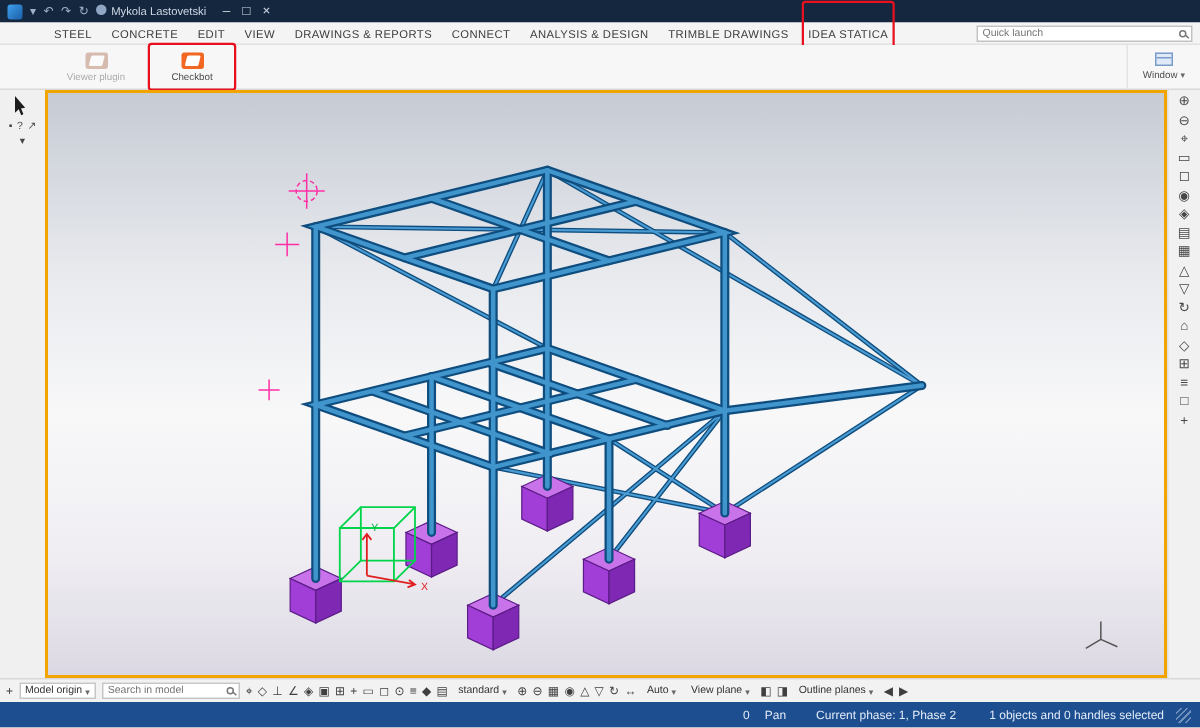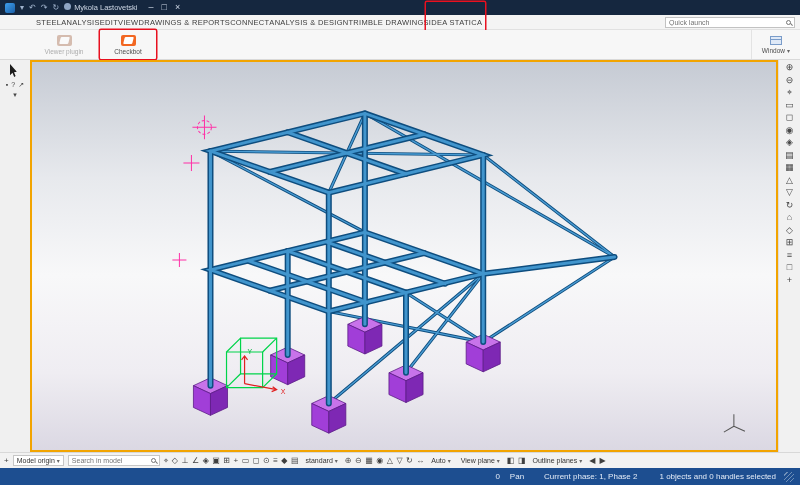--- a/index.html
+++ b/index.html
@@ -11,24 +11,24 @@
   .applogo { width:10px; height:10px; border-radius:2px; background:linear-gradient(135deg,#3fa0ee,#1b5fa8); flex:0 0 auto; }
   .tb-ic { font-size:8px; color:#9fb2cc; line-height:1; cursor:default; }
   .tb-title { flex:1; text-align:center; font-size:7.5px; color:#dde5f1; white-space:nowrap; overflow:hidden; text-overflow:ellipsis; }
   .tb-user { display:flex; align-items:flex-start; gap:3px; font-size:7.5px; color:#cfd8e6; }
   .tb-avatar { width:7px; height:7px; border-radius:50%; background:#8fa6c5; }
   .wbtns { display:flex; gap:8px; margin-left:6px; }
   .wbtn { font-size:9px; color:#cfd8e6; line-height:1; cursor:default; }
 
   
   .menubar { height:15px; background:#f4f4f4; border-bottom:1px solid #e1e1e1; display:flex; align-items:center; padding:0 5px 0 36px; flex:0 0 auto; }
-  .tabs { display:flex; gap:0; align-items:center; flex:1; min-width:0; }
+  .tabs { display:flex; gap:13px; align-items:center; flex:1; min-width:0; }
   .tab { font-size:7.5px; color:#3c3c3c; letter-spacing:.3px; white-space:nowrap; cursor:default; }
   .tab.hl { box-shadow:0 0 0 1.5px #e8101f; padding:16px 3px; margin:-1px -3px; border-radius:1px; }
-  .quick-launch { margin-left:auto; width:130px; height:11px; background:#fff; border:1px solid #c2c2c2; display:flex; align-items:center; padding:0 3px; gap:2px; flex:0 0 auto; }
+  .quick-launch { margin-left:auto; width:144px; height:11px; background:#fff; border:1px solid #c2c2c2; display:flex; align-items:center; padding:0 3px; gap:2px; flex:0 0 auto; }
   .quick-launch input { flex:1; min-width:0; border:none; outline:none; background:transparent; font-size:7px; color:#777; font-family:inherit; }
   .mag { width:5px; height:5px; border:1px solid #777; border-radius:50%; position:relative; flex:0 0 auto; }
   .mag::after { content:''; position:absolute; width:3px; height:1px; background:#777; right:-3px; bottom:-1px; transform:rotate(45deg); }
 
   
   .ribbon { height:30px; background:#f7f7f7; border-bottom:1px solid #d9d9d9; display:flex; align-items:stretch; padding-left:36px; flex:0 0 auto; }
   .plugin-btn { width:56px; display:flex; flex-direction:column; align-items:center; justify-content:center; gap:2px; margin-right:8px; cursor:default; }
   .plugin-btn .lbl { font-size:6.5px; color:#4d4d4d; white-space:nowrap; }
   .pi-icon { width:15px; height:11px; border-radius:2px; background:#f26722; position:relative; }
   .pi-icon::after { content:''; position:absolute; left:3px; top:2px; right:3px; bottom:2px; background:#fff; border-radius:1px; transform:skewX(-14deg); }
@@ -101,21 +101,21 @@
     <div class="wbtns">
       <span class="wbtn">–</span>
       <span class="wbtn">□</span>
       <span class="wbtn">×</span>
     </div>
   </div>
 
   <div class="menubar">
     <div class="tabs" id="tabs">
         <span class="tab">STEEL</span>
-        <span class="tab">ANALYSIS</span>
+        <span class="tab">CONCRETE</span>
         <span class="tab">EDIT</span>
         <span class="tab">VIEW</span>
         <span class="tab">DRAWINGS &amp; REPORTS</span>
         <span class="tab">CONNECT</span>
         <span class="tab">ANALYSIS &amp; DESIGN</span>
         <span class="tab">TRIMBLE DRAWINGS</span>
         <span class="tab hl">IDEA STATICA</span>
       </div>
     <div class="quick-launch">
       <input placeholder="Quick launch" style="">

